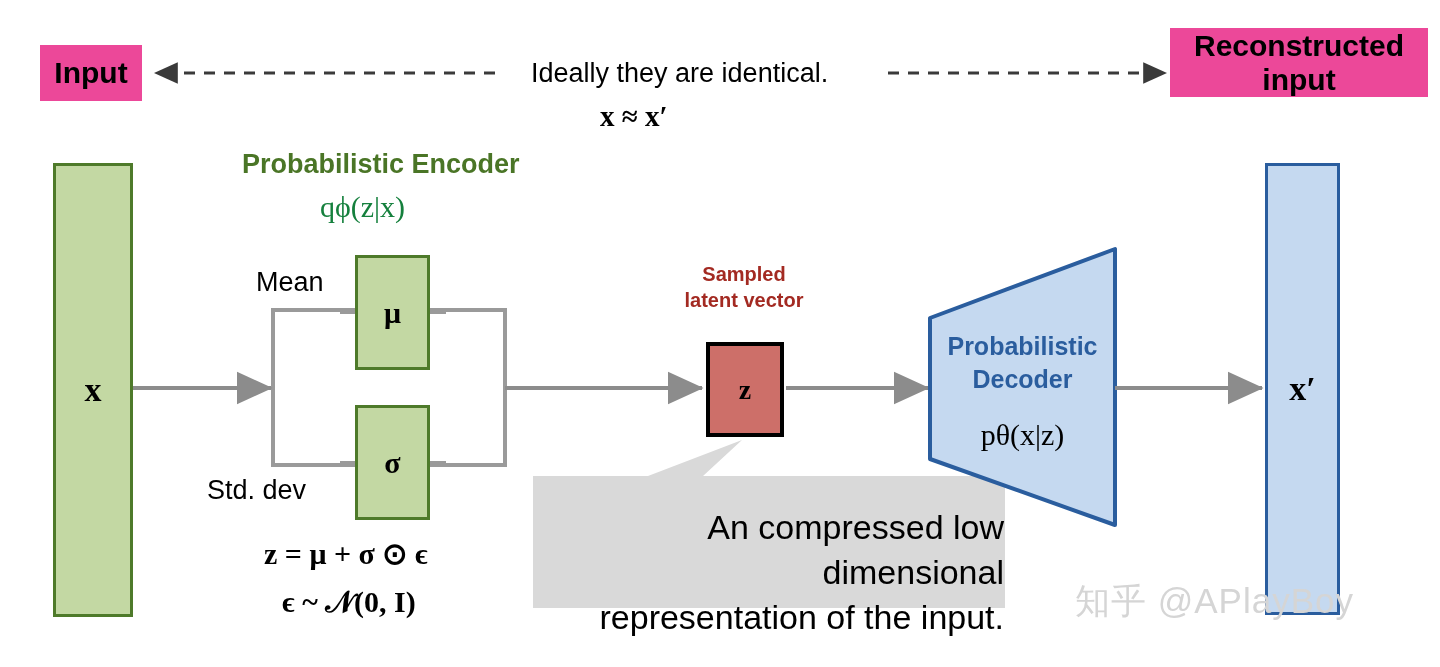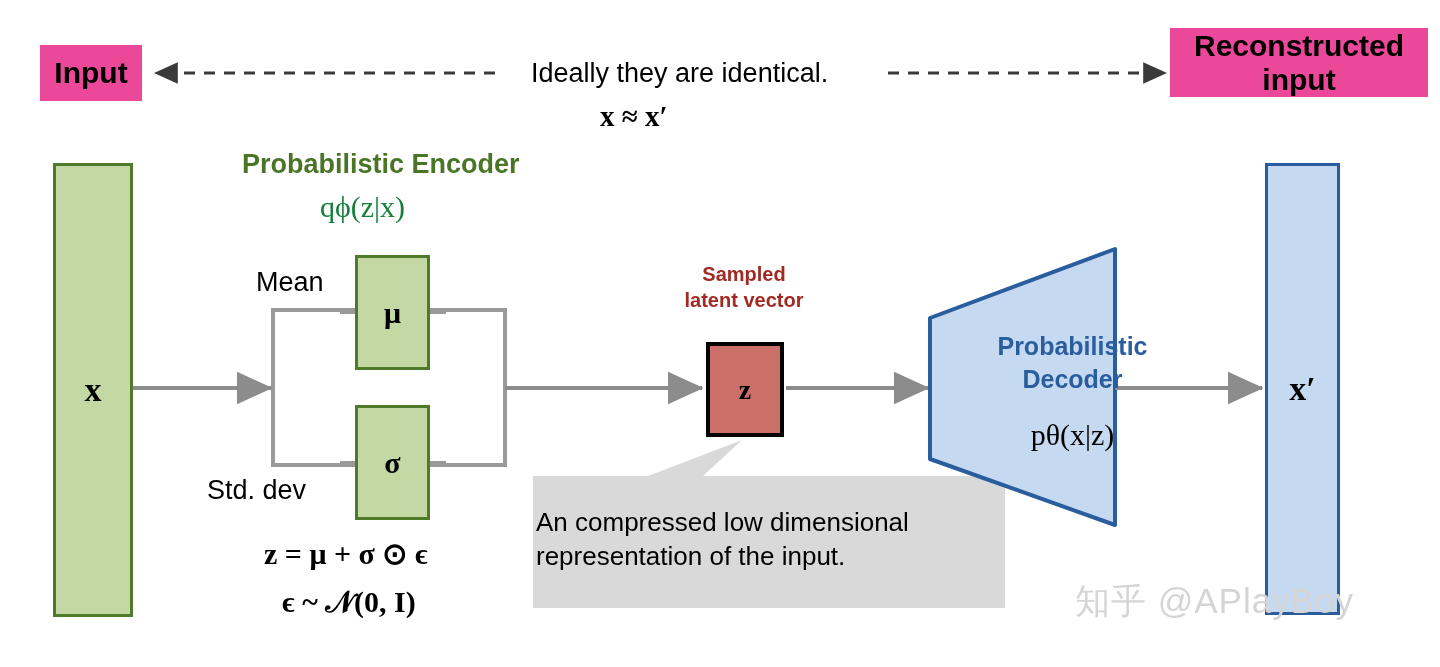--- a/index.html
+++ b/index.html
@@ -159,21 +159,21 @@
     justify-content: center;
     font-family: "Liberation Serif", serif;
     font-weight: bold;
     font-size: 28px;
     color: #000;
   }
 
   
   #decoder-text {
     position: absolute;
-    left: 980px; top: 330px;
+    left: 930px; top: 330px;
     width: 185px;
     text-align: center;
     color: #2a5d9e;
     font-size: 25px;
     font-weight: bold;
     line-height: 1.30;
   }
   #decoder-formula {
     font-family: "Liberation Serif", serif;
     font-weight: normal;
@@ -192,22 +192,22 @@
     white-space: nowrap;
   }
   #reparam-1 { left: 264px; top: 536px; }
   #reparam-2 { left: 282px; top: 585px; }
 
   
   #note-text {
     position: absolute;
     left: 536px; top: 505px;
     width: 468px;
-    text-align: left;
-    font-size: 26px;
+    text-align: right;
+    font-size: 34px;
     color: #000;
     line-height: 1.32;
   }
 
   
   #watermark {
     position: absolute;
     left: 1075px; top: 578px;
     font-size: 35px;
     color: #d5d5d5;

